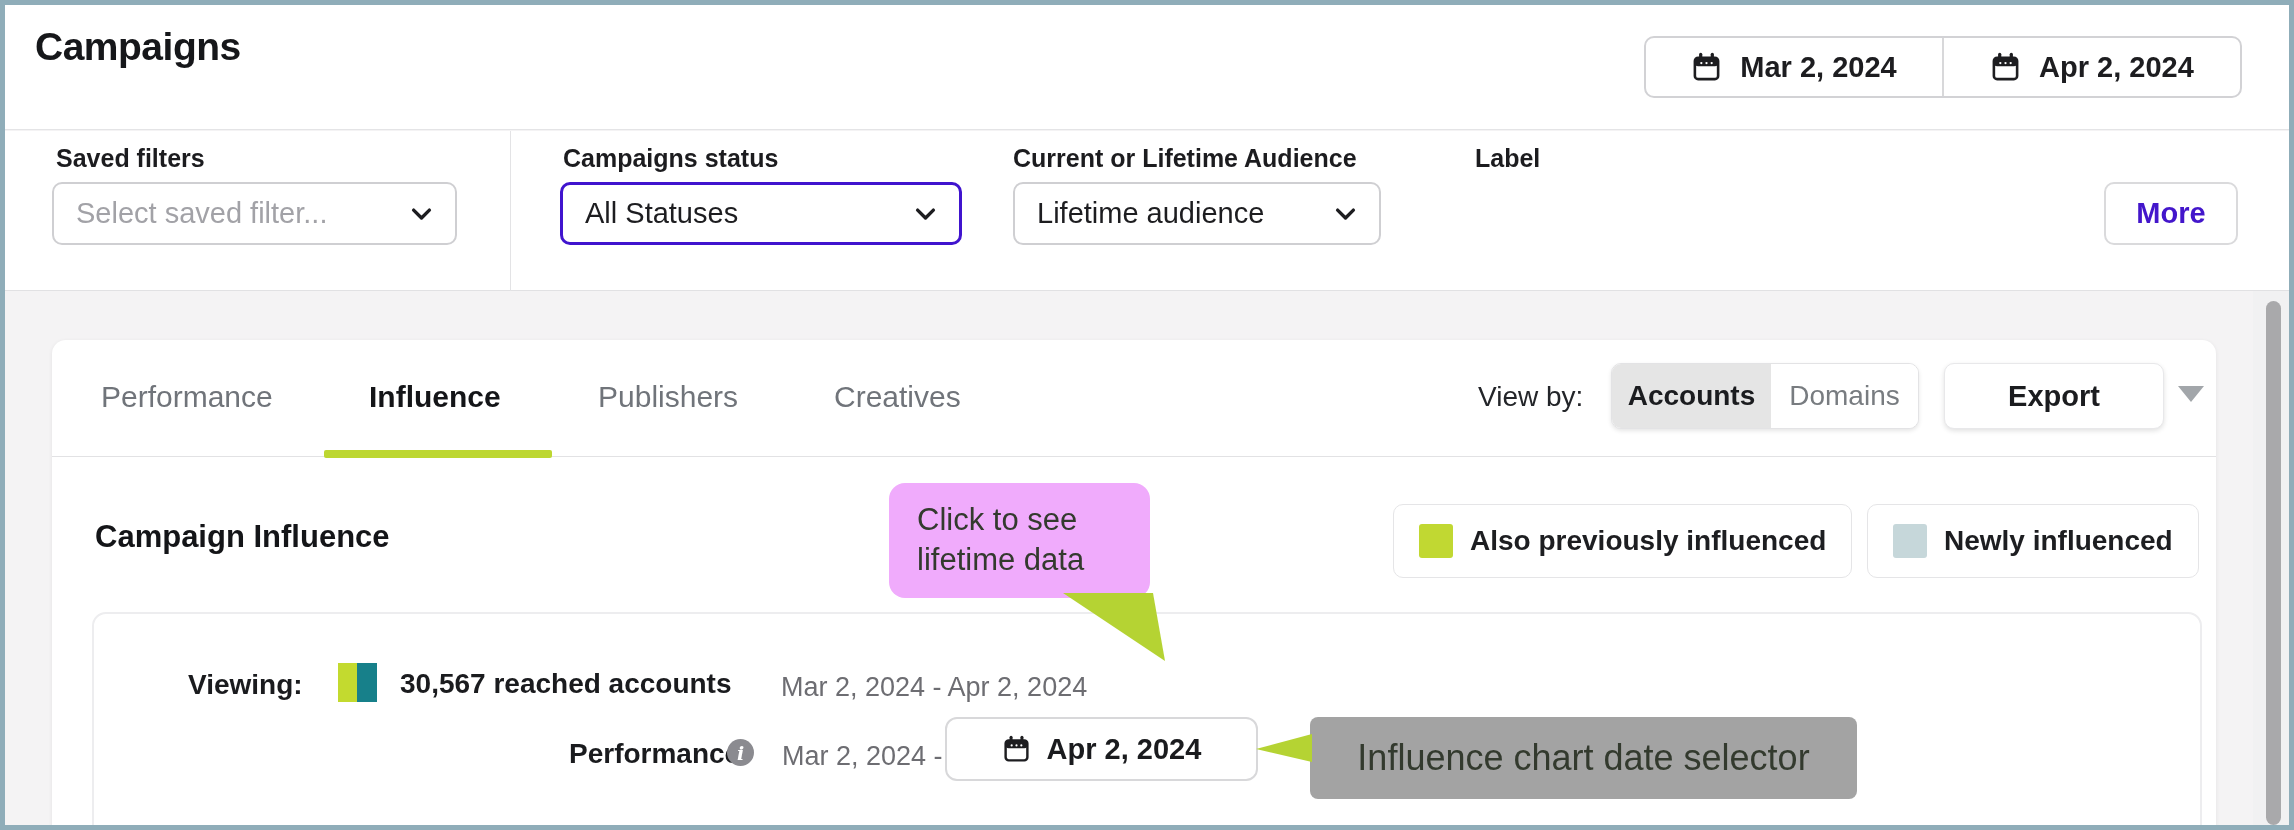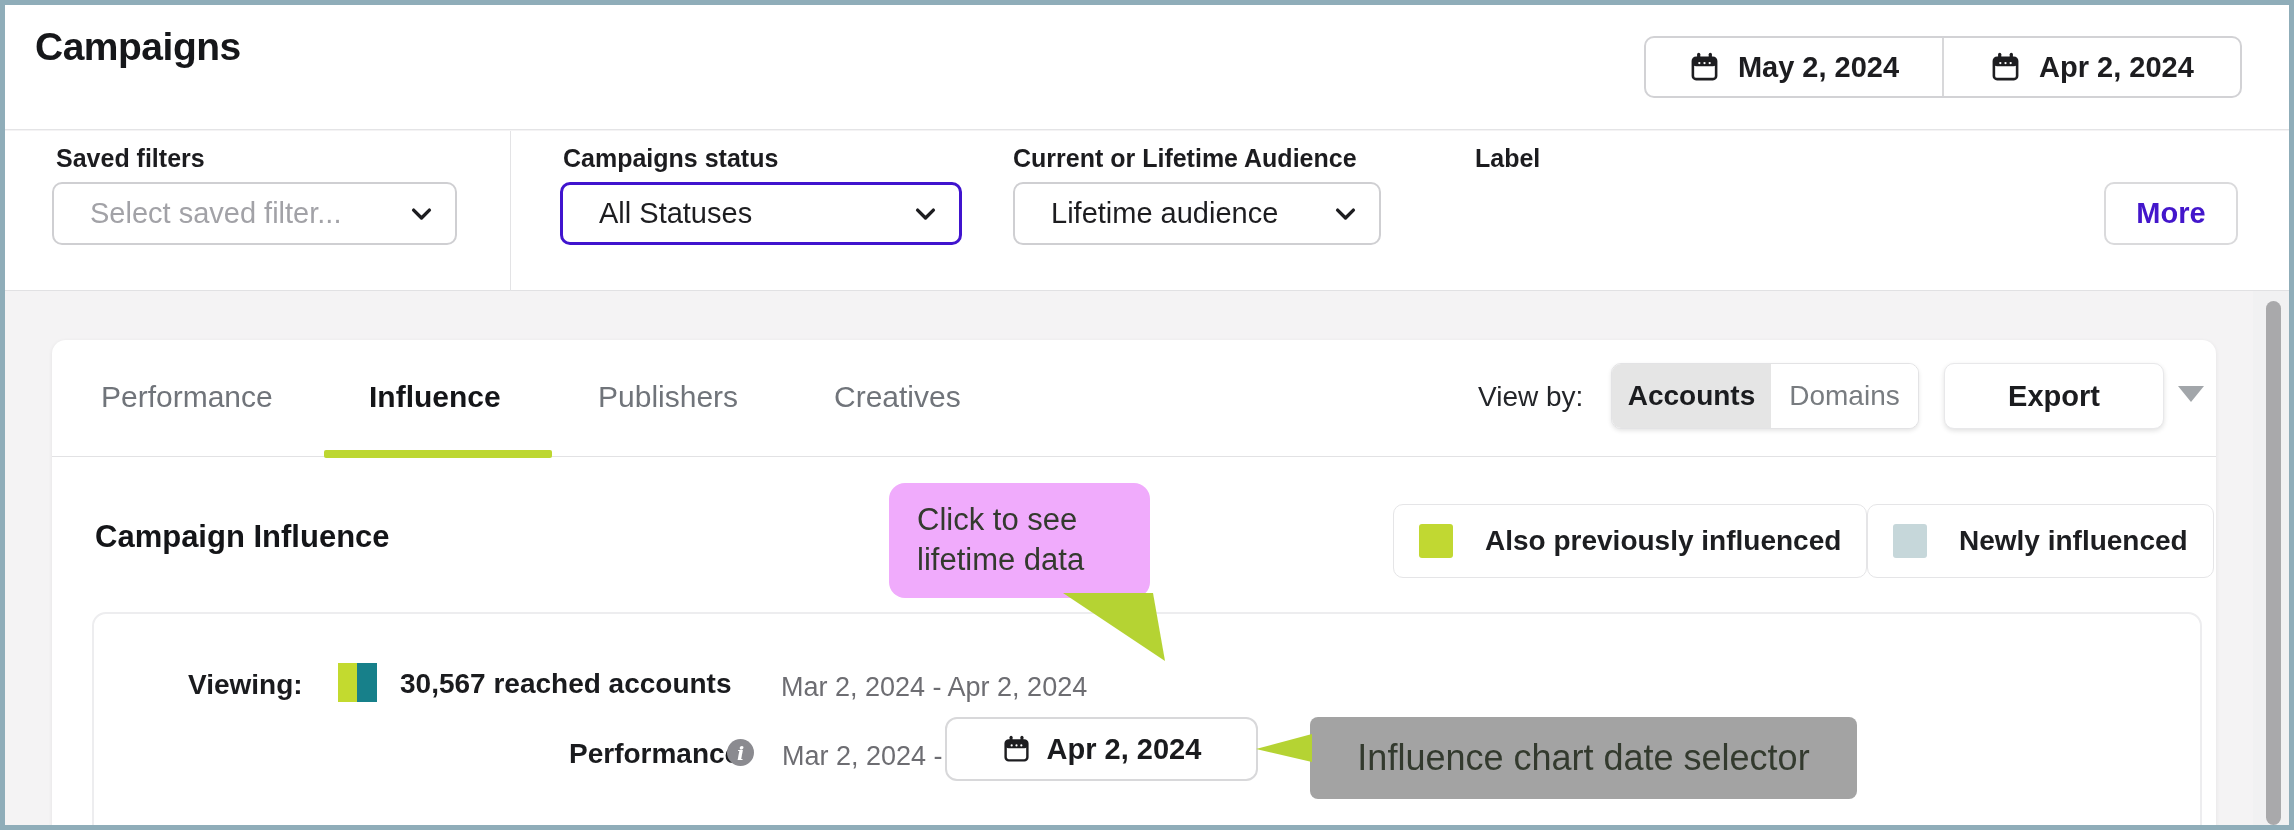--- a/index.html
+++ b/index.html
@@ -32,21 +32,21 @@
   
   .filter-band {
     position: absolute; left: 0; top: 126px; width: 2284px; height: 160px;
     background: #ffffff; border-bottom: 1px solid #e1e1e3;
   }
   .filter-label { position: absolute; top: 13px; font-size: 25px; font-weight: 700; color: #1c1c1f; }
   .select {
     position: absolute; top: 51px; height: 63px; background: #fff;
     border: 2px solid #cfcfd2; border-radius: 10px;
     display: flex; align-items: center; justify-content: space-between;
-    padding: 0 20px 0 36px; font-size: 29px; color: #1d1d20; cursor: pointer;
+    padding: 0 20px 0 22px; font-size: 29px; color: #1d1d20; cursor: pointer;
   }
   .select.focused { border: 3px solid #4014ce; }
   .select .placeholder { color: #a2a2a7; }
   .v-divider { position: absolute; left: 505px; top: 0; width: 1px; height: 160px; background: #e3e3e5; }
   .more-button {
     position: absolute; left: 2099px; top: 51px; width: 134px; height: 63px;
     background: #fff; border: 2px solid #dadadc; border-radius: 10px;
     display: flex; align-items: center; justify-content: center;
     font-size: 29px; font-weight: 700; color: #4316cb; cursor: pointer;
   }
@@ -81,21 +81,21 @@
   .export-caret {
     position: absolute; left: 2173px; top: 381px; width: 0; height: 0; cursor: pointer;
     border-left: 13px solid transparent; border-right: 13px solid transparent;
     border-top: 16px solid #a2a6aa;
   }
 
   .section-heading { position: absolute; left: 90px; top: 514px; font-size: 31px; font-weight: 800; color: #141518; }
 
   .legend-chip {
     position: absolute; top: 499px; height: 74px;
-    display: flex; align-items: center; gap: 32px; padding: 12px 25px;
+    display: flex; align-items: center; gap: 17px; padding: 12px 25px;
     background: #fff; border: 1px solid #e5e5e7; border-radius: 10px;
   }
   .legend-chip.first { left: 1388px; }
   .legend-chip.second { left: 1862px; }
   .legend-swatch { width: 34px; height: 34px; border-radius: 3px; }
   .legend-swatch.prev { background: #c1d832; }
   .legend-swatch.newly { background: #c6d7da; }
   .legend-chip span.lbl { font-size: 28px; font-weight: 600; color: #1d1e21; }
 
   
@@ -157,21 +157,21 @@
       <div class="date-cell">
         <svg class="cal-icon" width="31" height="31" viewBox="0 0 24 24">
           <rect x="3" y="4.5" width="18" height="16.5" rx="2.5" fill="none" stroke="#1d1d20" stroke-width="2"></rect>
           <rect x="3" y="4.5" width="18" height="6.5" rx="2.5" fill="#1d1d20"></rect>
           <line x1="7.5" y1="1.8" x2="7.5" y2="6" stroke="#1d1d20" stroke-width="2.5" stroke-linecap="round"></line>
           <line x1="16.5" y1="1.8" x2="16.5" y2="6" stroke="#1d1d20" stroke-width="2.5" stroke-linecap="round"></line>
           <circle cx="8" cy="8.6" r="0.9" fill="#fff"></circle>
             <circle cx="12" cy="8.6" r="0.9" fill="#fff"></circle>
             <circle cx="16" cy="8.6" r="0.9" fill="#fff"></circle>
         </svg>
-        <span>May 2, 2024</span>
+        <span>Mar 2, 2024</span>
       </div>
       <div class="date-cell">
         <svg class="cal-icon" width="31" height="31" viewBox="0 0 24 24">
           <rect x="3" y="4.5" width="18" height="16.5" rx="2.5" fill="none" stroke="#1d1d20" stroke-width="2"></rect>
           <rect x="3" y="4.5" width="18" height="6.5" rx="2.5" fill="#1d1d20"></rect>
           <line x1="7.5" y1="1.8" x2="7.5" y2="6" stroke="#1d1d20" stroke-width="2.5" stroke-linecap="round"></line>
           <line x1="16.5" y1="1.8" x2="16.5" y2="6" stroke="#1d1d20" stroke-width="2.5" stroke-linecap="round"></line>
           <circle cx="8" cy="8.6" r="0.9" fill="#fff"></circle>
             <circle cx="12" cy="8.6" r="0.9" fill="#fff"></circle>
             <circle cx="16" cy="8.6" r="0.9" fill="#fff"></circle>

